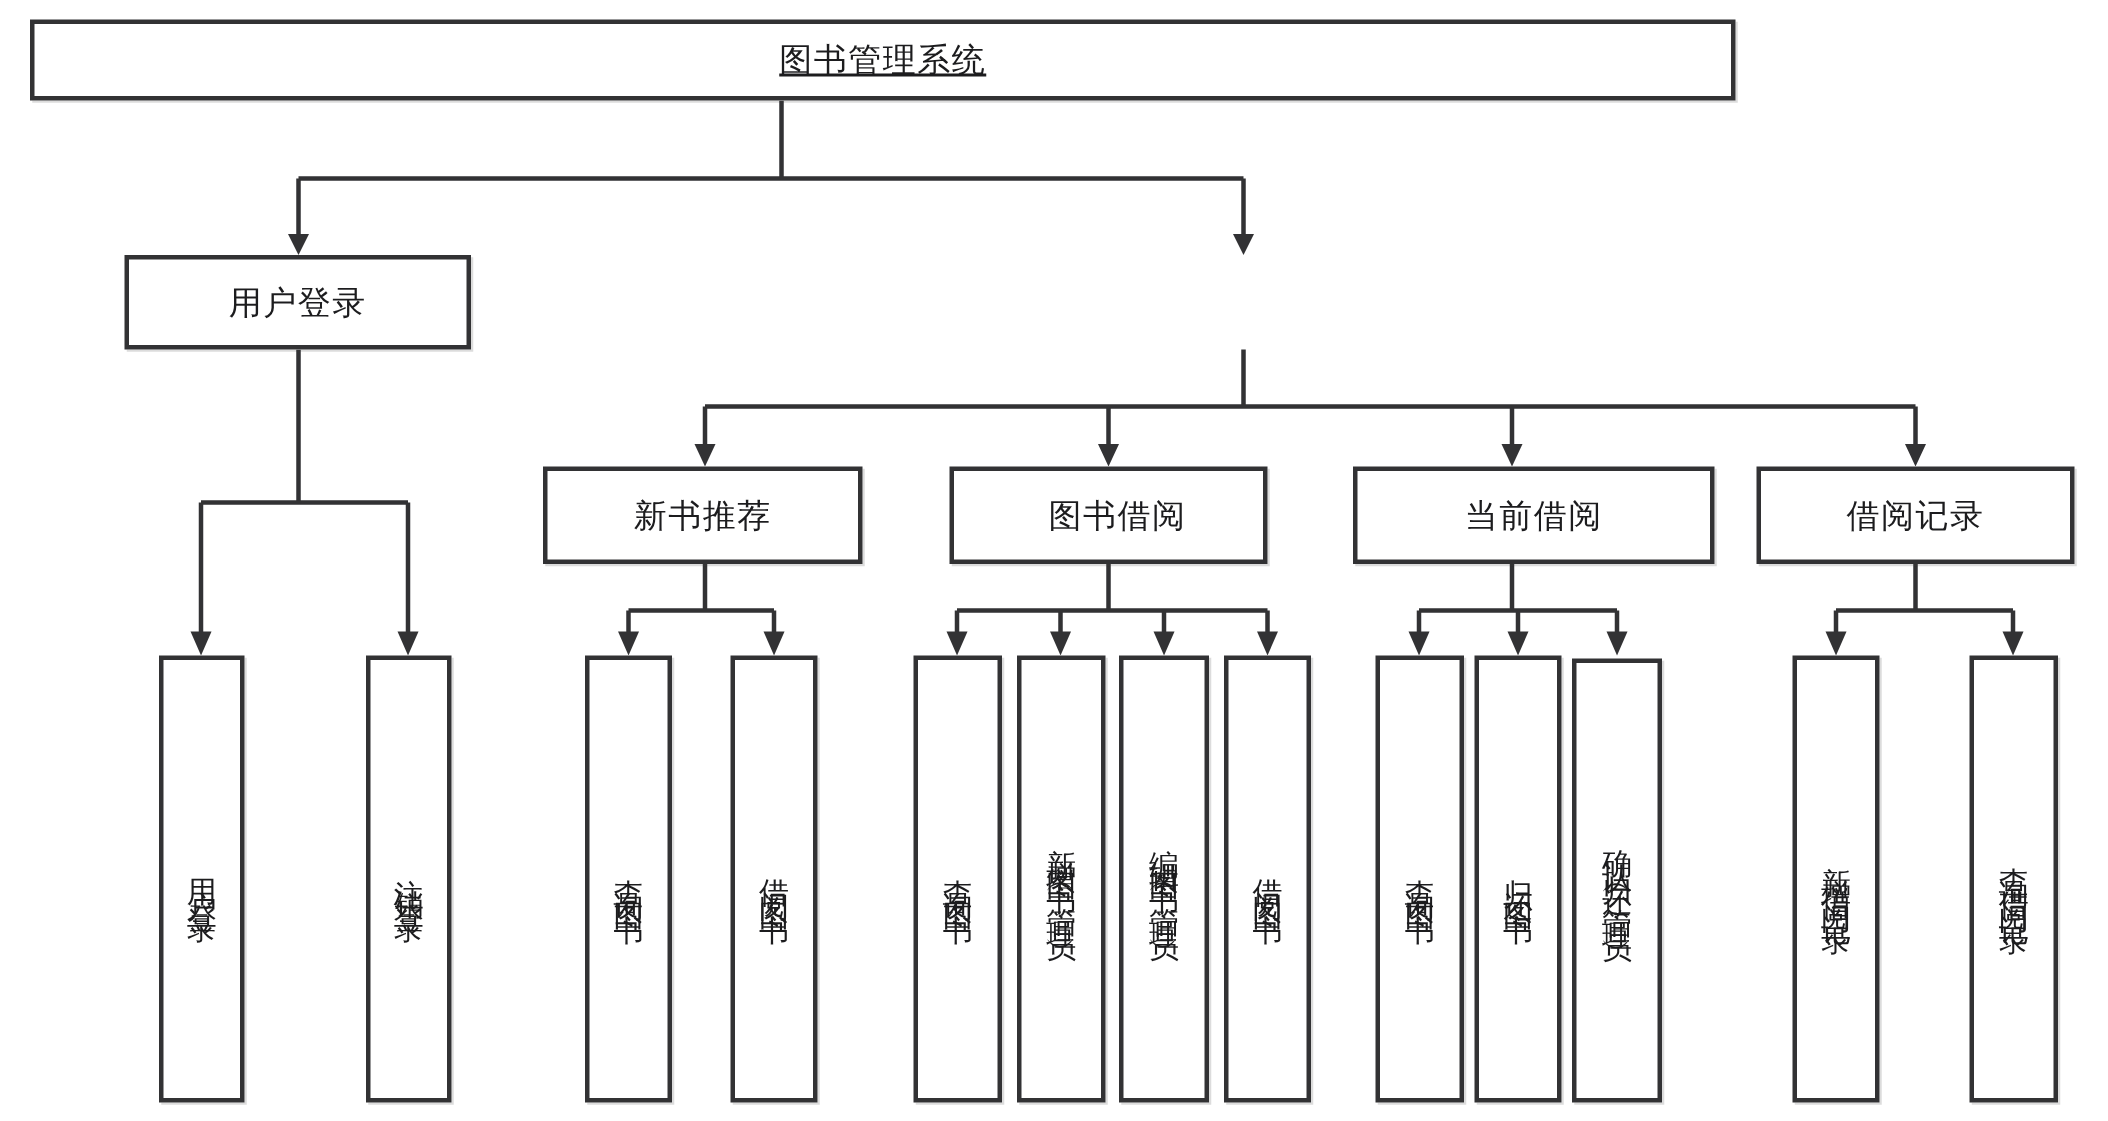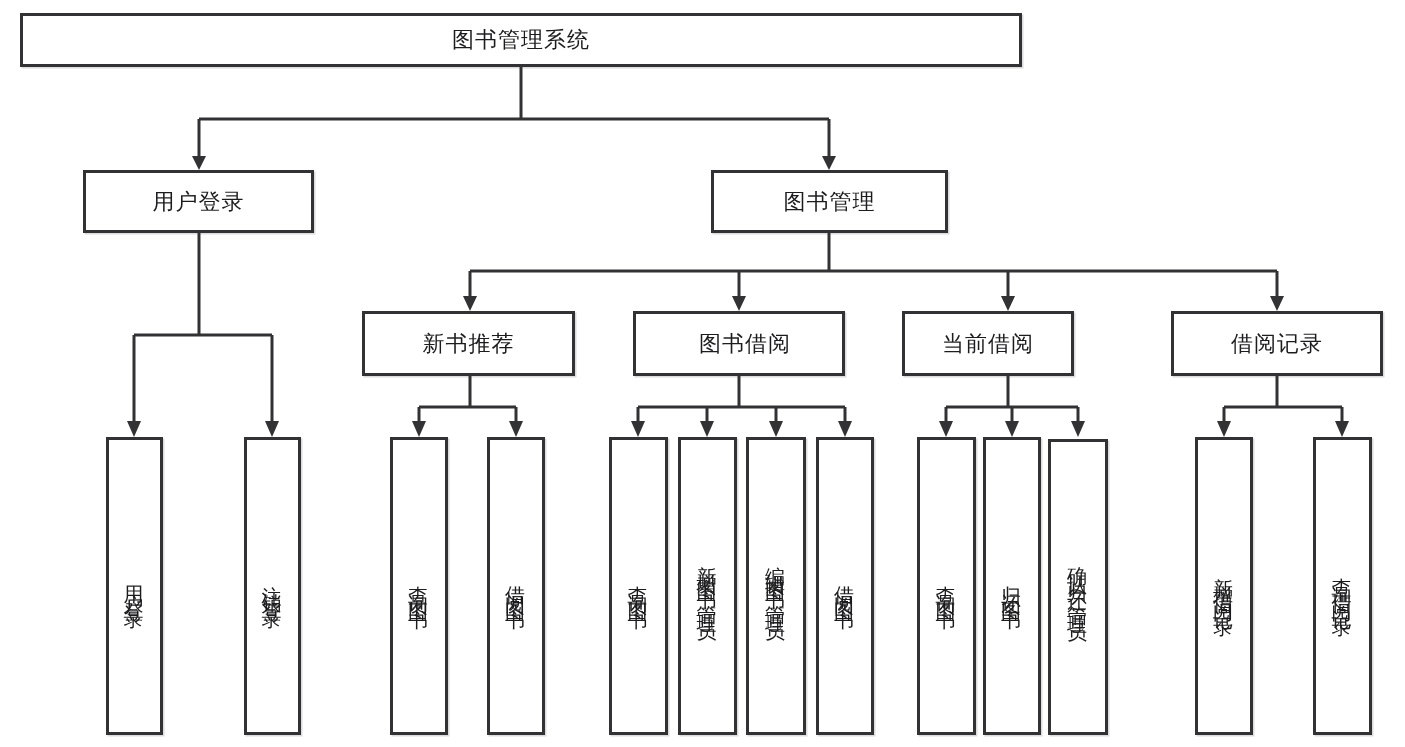--- a/index.html
+++ b/index.html
@@ -113,28 +113,27 @@
       <polygon points="1005,421 1019,421 1012,437"></polygon>
       <polygon points="1071,421 1085,421 1078,437"></polygon>
     </g>
     <g>
       <path d="M1277,376 L1277,407 M1224,407 L1342,407 M1224,407 L1224,423 M1342,407 L1342,423"></path>
       <polygon points="1217,421 1231,421 1224,437"></polygon>
       <polygon points="1335,421 1349,421 1342,437"></polygon>
     </g>
   </svg>
 
-  <div class="node hnode" style="left:20px; top:13px; width:1002px; height:54px;">图书管理系统</div>
+  <div class="node hnode" style="left:20px; top:13px; width:1137px; height:54px;text-decoration:underline;">图书管理系统</div>
 
   <div class="node hnode" style="left:83px; top:170px; width:231px; height:63px;">用户登录</div>
-  <div class="node hnode" style="left:711px; top:170px; width:237px; height:63px;">图书管理</div>
 
   <div class="node hnode" style="left:362px; top:311px; width:213px; height:65px;">新书推荐</div>
   <div class="node hnode" style="left:633px; top:311px; width:212px; height:65px;padding-left:12px;">图书借阅</div>
-  <div class="node hnode" style="left:902px; top:311px; width:172px; height:65px;">当前借阅</div>
+  <div class="node hnode" style="left:902px; top:311px; width:241px; height:65px;">当前借阅</div>
   <div class="node hnode" style="left:1171px; top:311px; width:212px; height:65px;">借阅记录</div>
 
   <div class="node vnode" style="left:106px; top:437px; width:57px; height:298px;">
     <span class="vtext">用户登录</span>
   </div>
   <div class="node vnode" style="left:244px; top:437px; width:57px; height:298px;">
     <span class="vtext">注销登录</span>
   </div>
 
   <div class="node vnode" style="left:390px; top:437px; width:58px; height:298px;">

